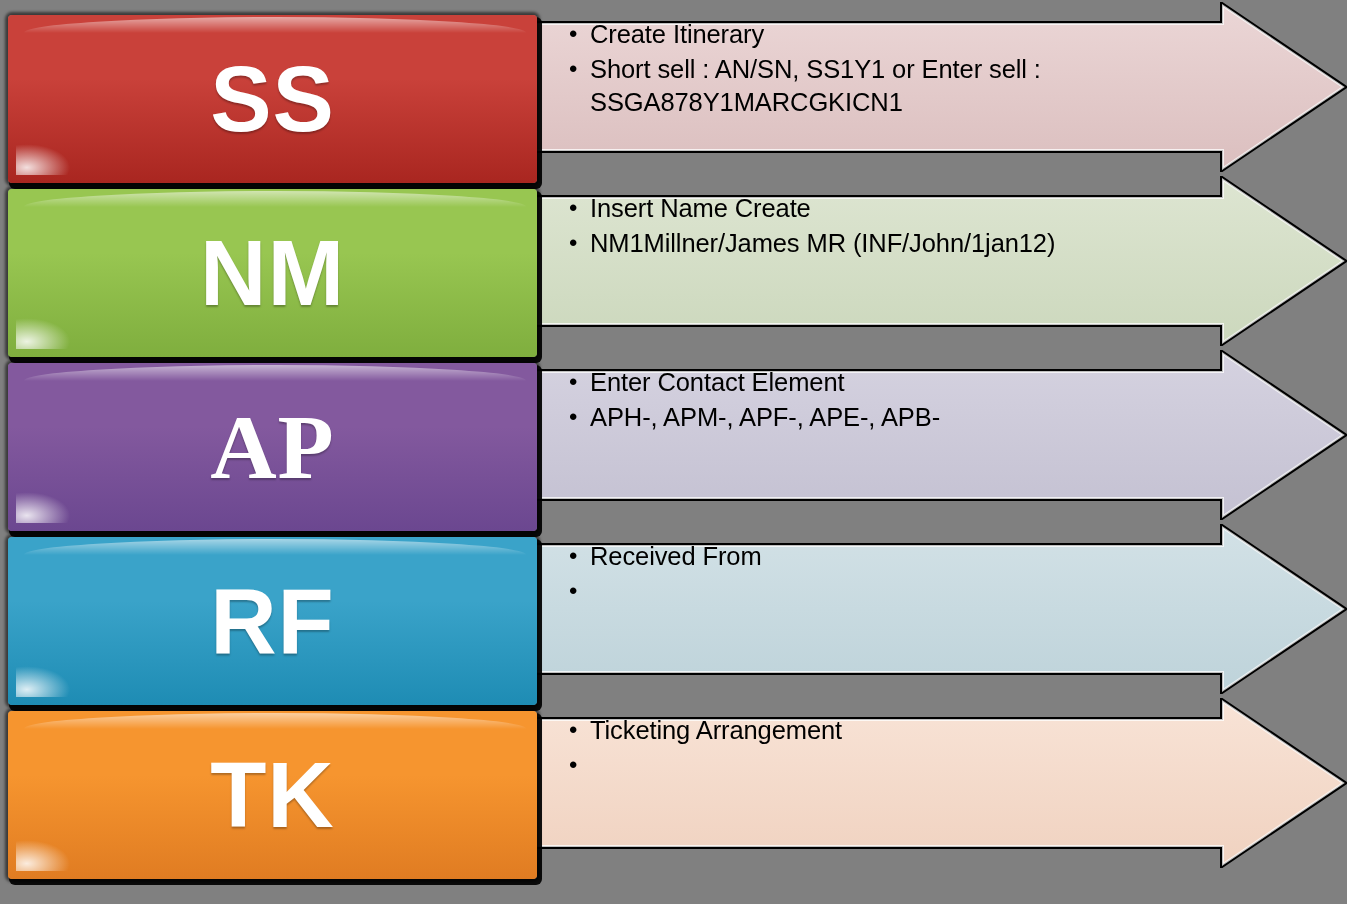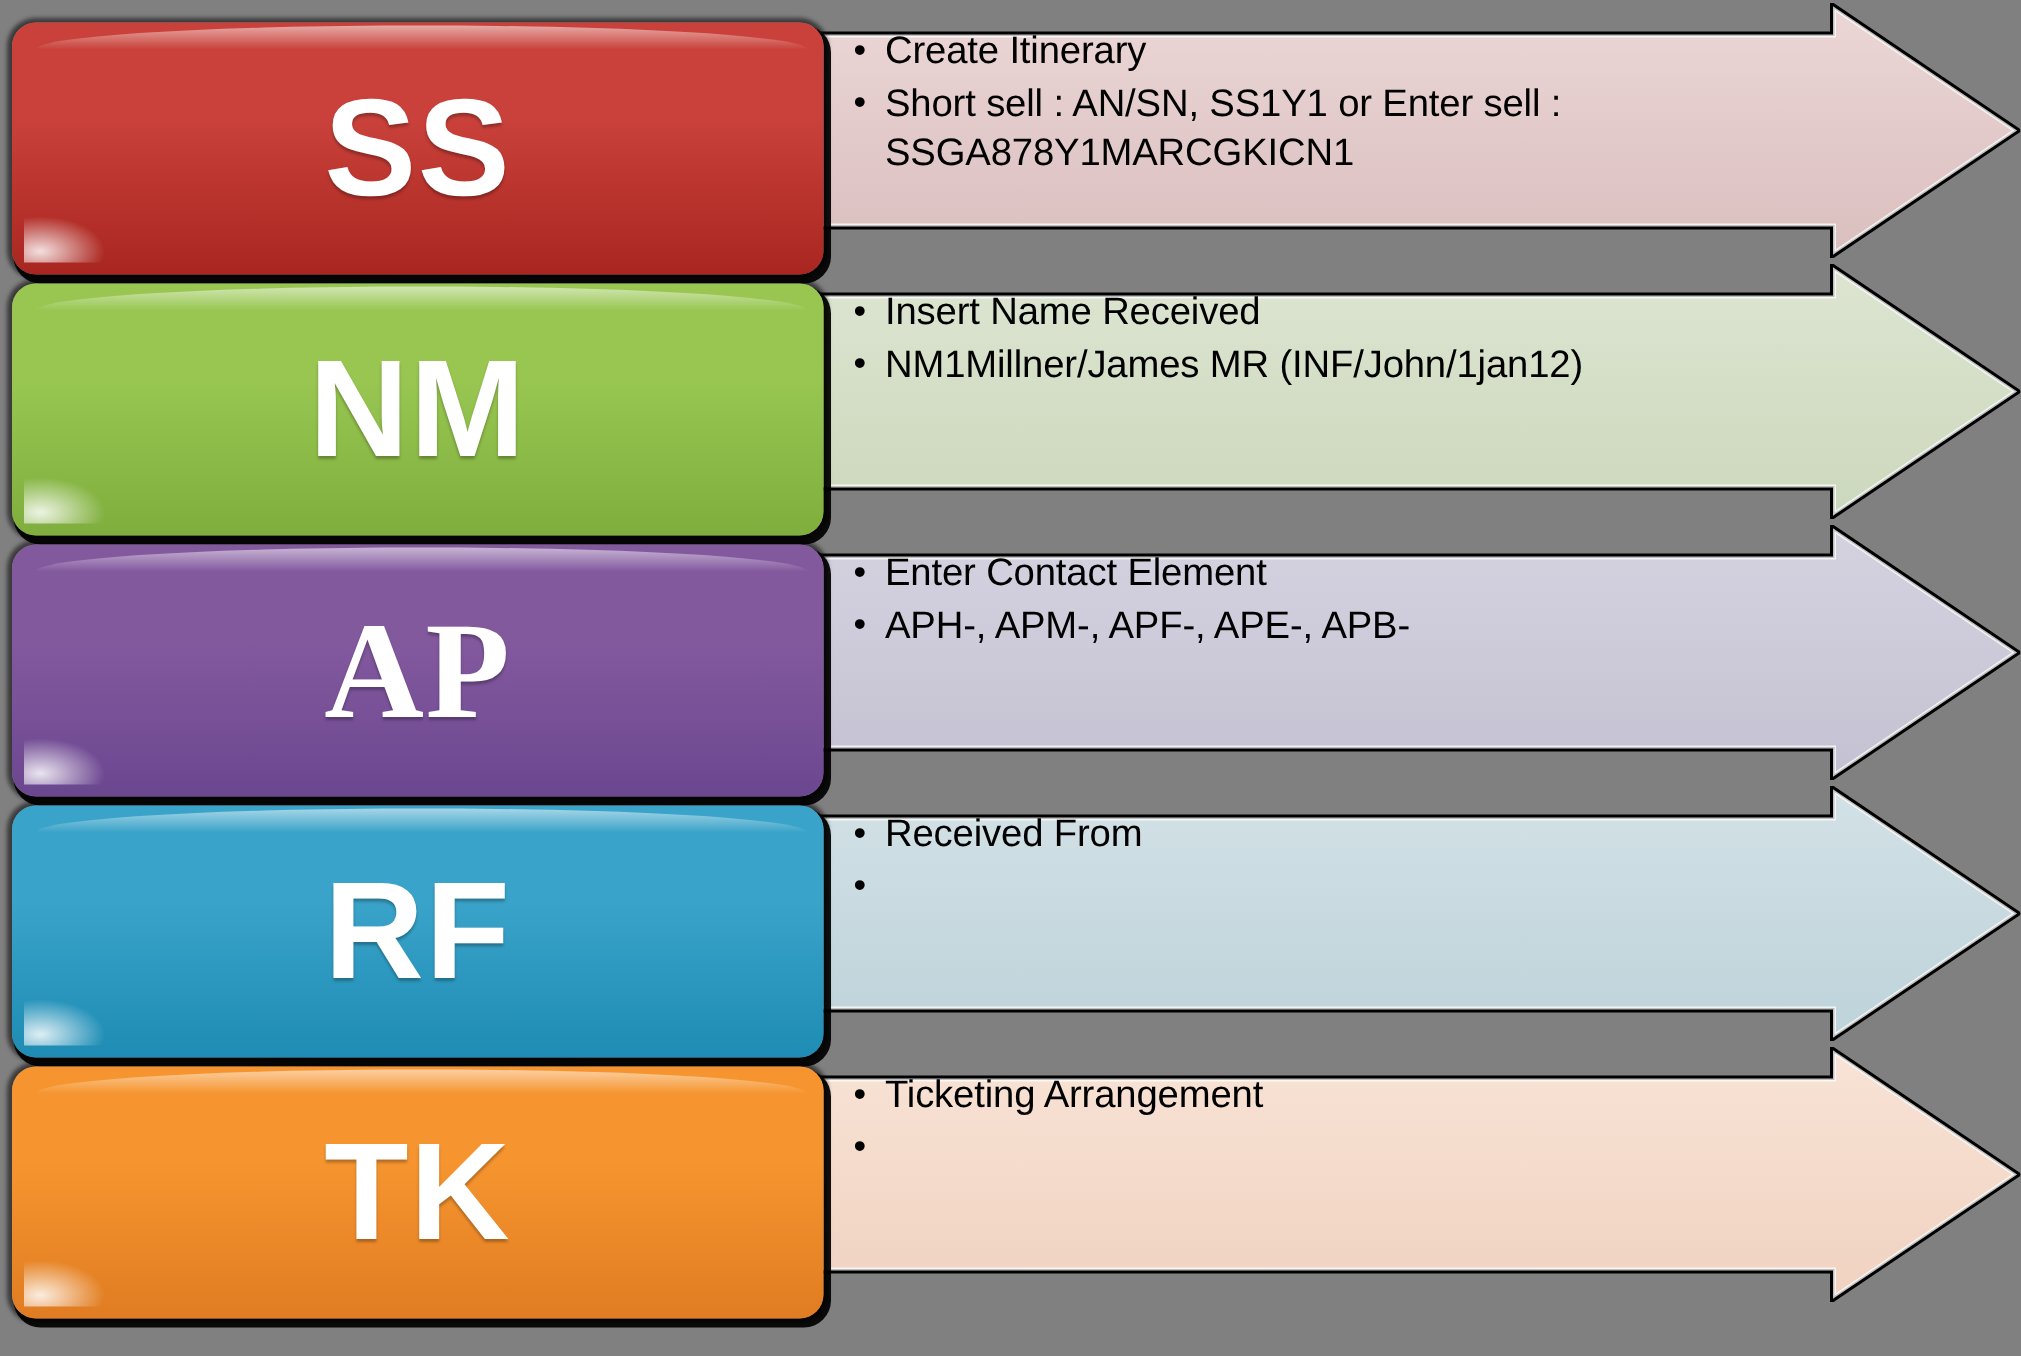--- a/index.html
+++ b/index.html
@@ -61,29 +61,28 @@
     font-size: 24px;
     line-height: 1.3;
   }
   
   .label-box {
     position: absolute;
     left: 8px;
     top: 15px;
     width: 529px;
     height: 168px;
-    border-radius: 16px;
+    border-radius: 4px;
     box-shadow:
       3px 4px 0px 2px rgba(0,0,0,0.92),
       0 0 3px 3px rgba(0,0,0,0.55);
     overflow: hidden;
     display: flex;
     align-items: center;
     justify-content: center;
-    padding-left: 12px;
   }
   .label-box::before {
     
     content: "";
     position: absolute;
     left: 3%;
     right: 2%;
     top: 2px;
     height: 16px;
     border-radius: 50%/100% 100% 0 0;
@@ -152,21 +151,21 @@
           <defs>
             <linearGradient id="ag1" x1="0" y1="0" x2="0" y2="1">
               <stop offset="0%" stop-color="#DDE5D1"></stop>
               <stop offset="100%" stop-color="#CCD8BD"></stop>
             </linearGradient>
           </defs>
           <polygon points="0,22 718,22 718,4 838,85 718,166 718,148 0,148" fill="url(#ag1)" stroke="#000000" stroke-width="6" stroke-linejoin="miter"></polygon>
           <polygon points="0,22 718,22 718,4 838,85 718,166 718,148 0,148" fill="url(#ag1)" stroke="rgba(255,255,255,0.75)" stroke-width="2"></polygon>
         </svg>
         <div class="arrow-text">
-          <div class="bullet-line"><span class="dot">•</span><span>Insert Name Received</span></div>
+          <div class="bullet-line"><span class="dot">•</span><span>Insert Name Create</span></div>
           <div class="bullet-line"><span class="dot">•</span><span>NM1Millner/James MR (INF/John/1jan12)</span></div>
         </div>
       </div>
       <div class="label-box" style="background: linear-gradient(rgb(152, 198, 81) 0%, rgb(152, 198, 81) 38%, rgb(127, 174, 62) 100%);">
         <div class="label-inner">
           <span class="label-text">NM</span>
         </div>
       </div>
     </div>
     <div class="row" style="top: 348px;">

